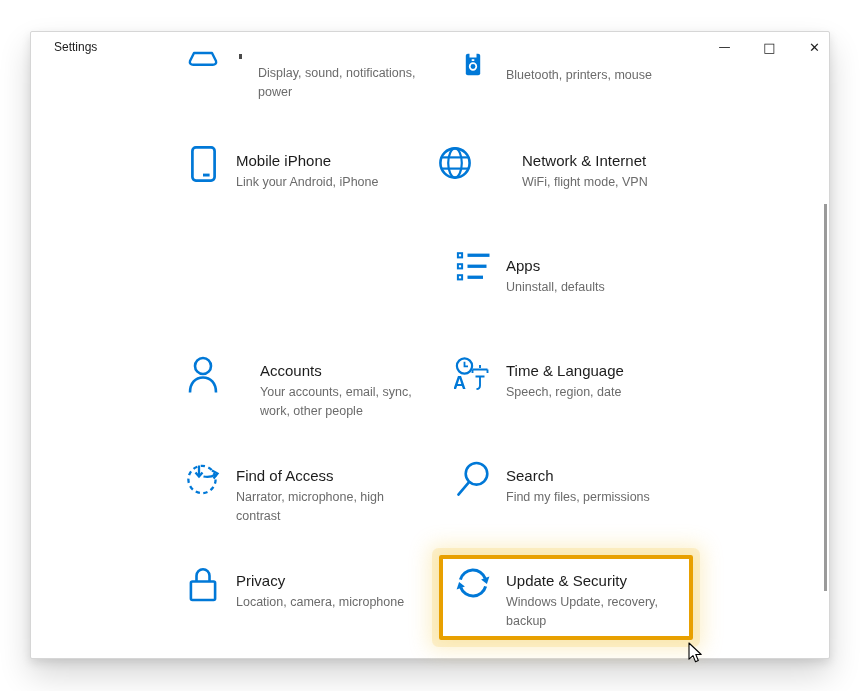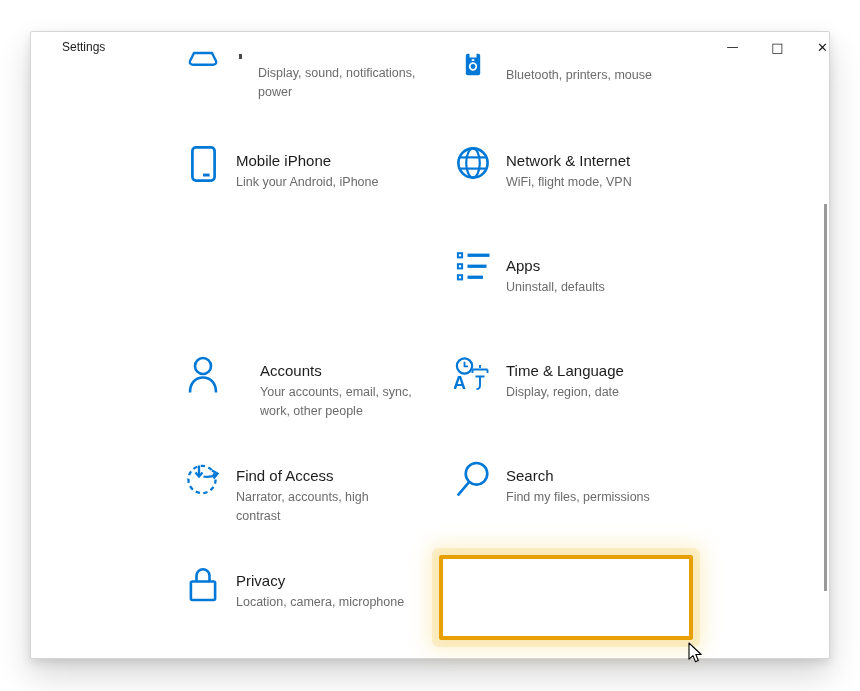--- a/index.html
+++ b/index.html
@@ -6,21 +6,21 @@
   body{
     width:860px;height:691px;position:relative;overflow:hidden;
     background:#ffffff;
     font-family:"Liberation Sans","DejaVu Sans",sans-serif;
   }
   .window{
     position:absolute;left:30px;top:31px;width:800px;height:628px;
     background:#ffffff;box-sizing:border-box;border:1px solid #d6d6d6;border-radius:2px;
     box-shadow:0 16px 32px rgba(0,0,0,.16),0 4px 10px rgba(0,0,0,.10);
   }
-  .titlebar{position:absolute;left:16px;top:0;width:100%;height:32px;text-decoration:underline;}
+  .titlebar{position:absolute;left:8px;top:0;width:100%;height:32px;text-decoration:underline;}
   .app-title{position:absolute;left:15px;top:8px;font-size:12px;color:var(--title-text);}
   .controls{position:absolute;right:0;top:0;display:flex;}
   .ctrl{
     width:45px;height:30px;display:flex;align-items:center;justify-content:center;
     background:transparent;border:none;padding:0;margin:0;
     font-family:"DejaVu Sans",sans-serif;font-size:12px;color:var(--title-text);cursor:default;
   }
   .ctrl.max{font-size:13px;}
   .ctrl.close{font-size:13px;}
 
@@ -98,21 +98,21 @@
         <rect x="1.4" y="1.4" width="22.2" height="33.2" rx="3.5" fill="none" stroke="currentColor" stroke-width="2.7"></rect>
         <rect x="12" y="27.6" width="6.6" height="2.9" fill="currentColor"></rect>
       </svg>
     </div>
     <div class="t-text">
       <div class="t-title">Mobile iPhone</div>
       <div class="t-sub">Link your Android, iPhone</div>
     </div>
   </div>
 
-  <div class="tile" style="left:422px;top:119px;">
+  <div class="tile" style="left:404px;top:119px;gap:34px;">
     <div class="t-icon">
       <svg width="34" height="34" viewBox="0 0 34 34">
         <circle cx="17" cy="17" r="14.6" fill="none" stroke="currentColor" stroke-width="2.6"></circle>
         <ellipse cx="17" cy="17" rx="6.8" ry="14.6" fill="none" stroke="currentColor" stroke-width="2.2"></ellipse>
         <line x1="3.4" y1="11.4" x2="30.6" y2="11.4" stroke="currentColor" stroke-width="2.2"></line>
         <line x1="3.4" y1="22.6" x2="30.6" y2="22.6" stroke="currentColor" stroke-width="2.2"></line>
       </svg>
     </div>
     <div class="t-text">
       <div class="t-title">Network &amp; Internet</div>
@@ -159,37 +159,37 @@
     <div class="t-icon">
       <svg width="38" height="38" viewBox="0 0 38 38">
         <circle cx="10.5" cy="10" r="7.6" fill="none" stroke="currentColor" stroke-width="2.2"></circle>
         <path d="M10.5 5.8 V10.3 H14" fill="none" stroke="currentColor" stroke-width="1.8"></path>
         <text x="-1" y="33" font-size="18" font-weight="bold" fill="currentColor">A</text>
         <path d="M26 9 V12 M18.5 13.5 H33.5 M18.5 13.5 V17 M33.5 13.5 V17 M21.5 20.5 H30.5 M26 20.5 V29.5 Q26 33 22.5 33" fill="none" stroke="currentColor" stroke-width="1.9"></path>
       </svg>
     </div>
     <div class="t-text">
       <div class="t-title">Time &amp; Language</div>
-      <div class="t-sub">Display, region, date</div>
+      <div class="t-sub">Speech, region, date</div>
     </div>
   </div>
 
   <div class="tile" style="left:152px;top:434px;">
     <div class="t-icon">
       <svg width="36" height="36" viewBox="0 0 36 36">
         <circle cx="17" cy="18.5" r="13.6" fill="none" stroke="currentColor" stroke-width="2.3" stroke-dasharray="4.3 3.5"></circle>
         <path d="M14 4.5 V14.5" fill="none" stroke="currentColor" stroke-width="2.3"></path>
         <path d="M10.5 11.5 L14 15.6 L17.5 11.5" fill="none" stroke="currentColor" stroke-width="2.3"></path>
         <path d="M18.5 15.5 Q25 17 30.5 13.5" fill="none" stroke="currentColor" stroke-width="2.3"></path>
         <path d="M27 9.5 L32.5 12.5 L28.5 17.5" fill="none" stroke="currentColor" stroke-width="2.3"></path>
       </svg>
     </div>
     <div class="t-text">
       <div class="t-title">Find of Access</div>
-      <div class="t-sub">Narrator, accounts, high
+      <div class="t-sub">Narrator, microphone, high
 contrast</div>
     </div>
   </div>
 
   <div class="tile" style="left:422px;top:434px;">
     <div class="t-icon">
       <svg width="34" height="36" viewBox="0 0 34 36">
         <circle cx="20.5" cy="12.8" r="10.8" fill="none" stroke="currentColor" stroke-width="2.6"></circle>
         <line x1="12.8" y1="21.3" x2="2.4" y2="33.6" stroke="currentColor" stroke-width="2.6" stroke-linecap="round"></line>
       </svg>
@@ -206,20 +206,35 @@
         <path d="M7.5 15.5 V9.8 A6.5 6.5 0 0 1 20.5 9.8 V15.5" fill="none" stroke="currentColor" stroke-width="2.6"></path>
         <rect x="1.9" y="15.5" width="24.2" height="18.5" rx="1.5" fill="none" stroke="currentColor" stroke-width="2.6"></rect>
       </svg>
     </div>
     <div class="t-text">
       <div class="t-title">Privacy</div>
       <div class="t-sub">Location, camera, microphone</div>
     </div>
   </div>
 
+  <div class="tile" style="left:422px;top:539px;">
+    <div class="t-icon">
+      <svg width="36" height="34" viewBox="0 0 36 34">
+        <path d="M5.4 13.6 A13 13 0 0 1 30.2 12.6" fill="none" stroke="currentColor" stroke-width="3"></path>
+        <polygon points="31.9,17.9 34.4,10.6 26.1,13.6" fill="currentColor"></polygon>
+        <path d="M30.6 20.4 A13 13 0 0 1 5.8 21.4" fill="none" stroke="currentColor" stroke-width="3"></path>
+        <polygon points="4.1,16.1 1.6,23.4 9.9,20.4" fill="currentColor"></polygon>
+      </svg>
+    </div>
+    <div class="t-text">
+      <div class="t-title">Update &amp; Security</div>
+      <div class="t-sub">Windows Update, recovery,
+backup</div>
+    </div>
+  </div>
 
   <div class="highlight-ring"></div>
 
   <div class="scrollbar-thumb"></div>
 
   <div class="cursor">
     <svg width="15" height="21" viewBox="0 0 15 21">
       <path d="M1 1 L1 17.2 L5 13.6 L7.5 19.7 L10.3 18.5 L7.8 12.5 L13.2 12.5 Z" fill="#ffffff" stroke="#000000" stroke-width="1.1" stroke-linejoin="round"></path>
     </svg>
   </div>

